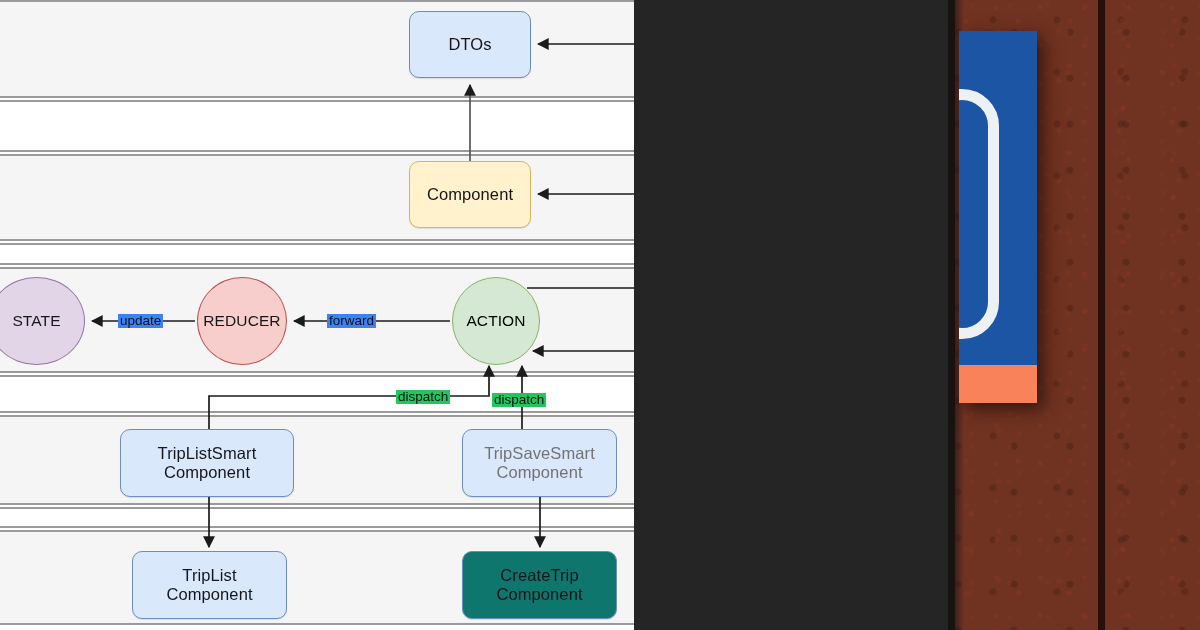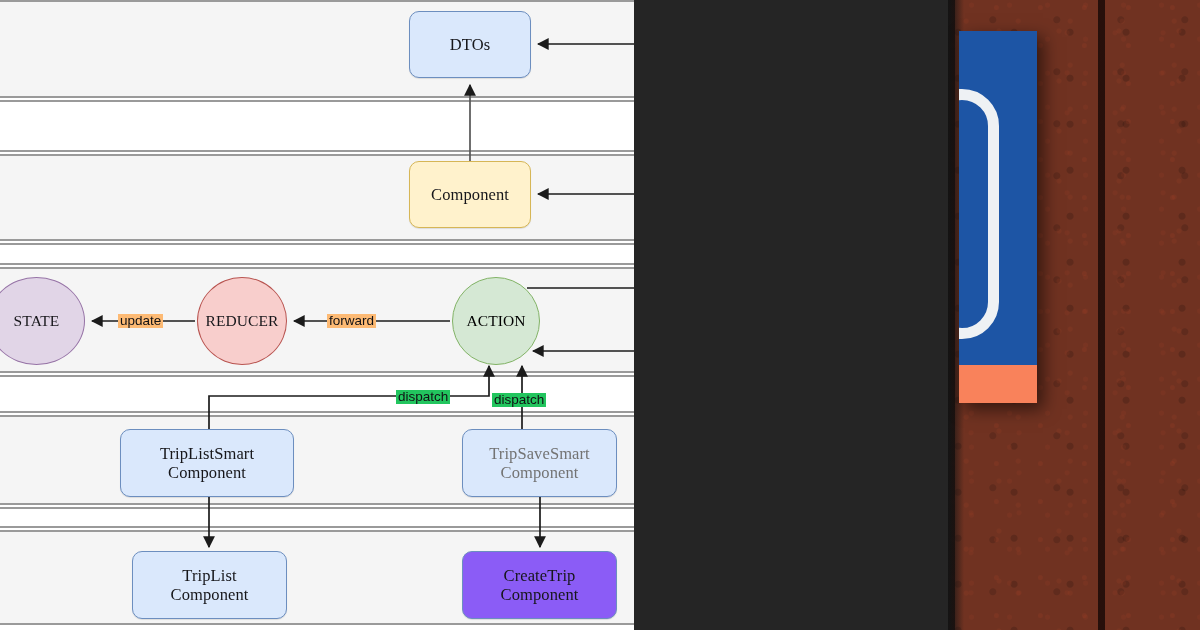--- a/index.html
+++ b/index.html
@@ -53,21 +53,20 @@
   .node {
     position: absolute;
     box-sizing: border-box;
     display: flex;
     align-items: center;
     justify-content: center;
     text-align: center;
     color: #16161a;
     line-height: 1.18;
     letter-spacing: 0.1px;
-    font-family: Liberation Serif, serif;
   }
   .node.box {
     border-radius: 10px;
     border: 1.6px solid;
     font-size: 16.5px;
     box-shadow: 0 1px 1px rgba(0,0,0,0.10);
   }
   .node.circle {
     border-radius: 50%;
     border: 1.6px solid;
@@ -75,21 +74,21 @@
     font-weight: 500;
   }
   .node .node-label {
     padding: 0 4px;
     white-space: pre-line;
   }
   .edge-label {
     position: absolute;
     font-size: 13.5px;
     color: #111114;
-    background: #fdba74;
+    background: #3b82f6;
     padding: 0 2px;
     white-space: nowrap;
     line-height: 1;
   }
   .edge-label.on-white {
     background: #22c55e;
   }
 
   
   #dark-panel {
@@ -261,21 +260,21 @@
 Component</span>
         </div>
         <div class="node box" style="left: 462px; top: 429px; width: 155px; height: 68px; background: rgb(218, 232, 252); border-color: rgb(108, 142, 191); color: #737373;">
           <span class="node-label">TripSaveSmart
 Component</span>
         </div>
         <div class="node box" style="left: 132px; top: 551px; width: 155px; height: 68px; background: rgb(218, 232, 252); border-color: rgb(108, 142, 191); color: rgb(22, 22, 26);">
           <span class="node-label">TripList
 Component</span>
         </div>
-        <div class="node box" style="left: 462px; top: 551px; width: 155px; height: 68px; background: #8b5cf6; border-color: rgb(108, 142, 191); color: rgb(22, 22, 26);">
+        <div class="node box" style="left: 462px; top: 551px; width: 155px; height: 68px; background: #0f766e; border-color: rgb(108, 142, 191); color: rgb(22, 22, 26);">
           <span class="node-label">CreateTrip
 Component</span>
         </div>
       </div>
     <div id="edge-labels-layer">
         <div class="edge-label" style="left: 118px; top: 314px;">update</div>
         <div class="edge-label" style="left: 327px; top: 314px;">forward</div>
         <div class="edge-label on-white" style="left: 396px; top: 390px;">dispatch</div>
         <div class="edge-label on-white" style="left: 492px; top: 393px;">dispatch</div>
       </div>

